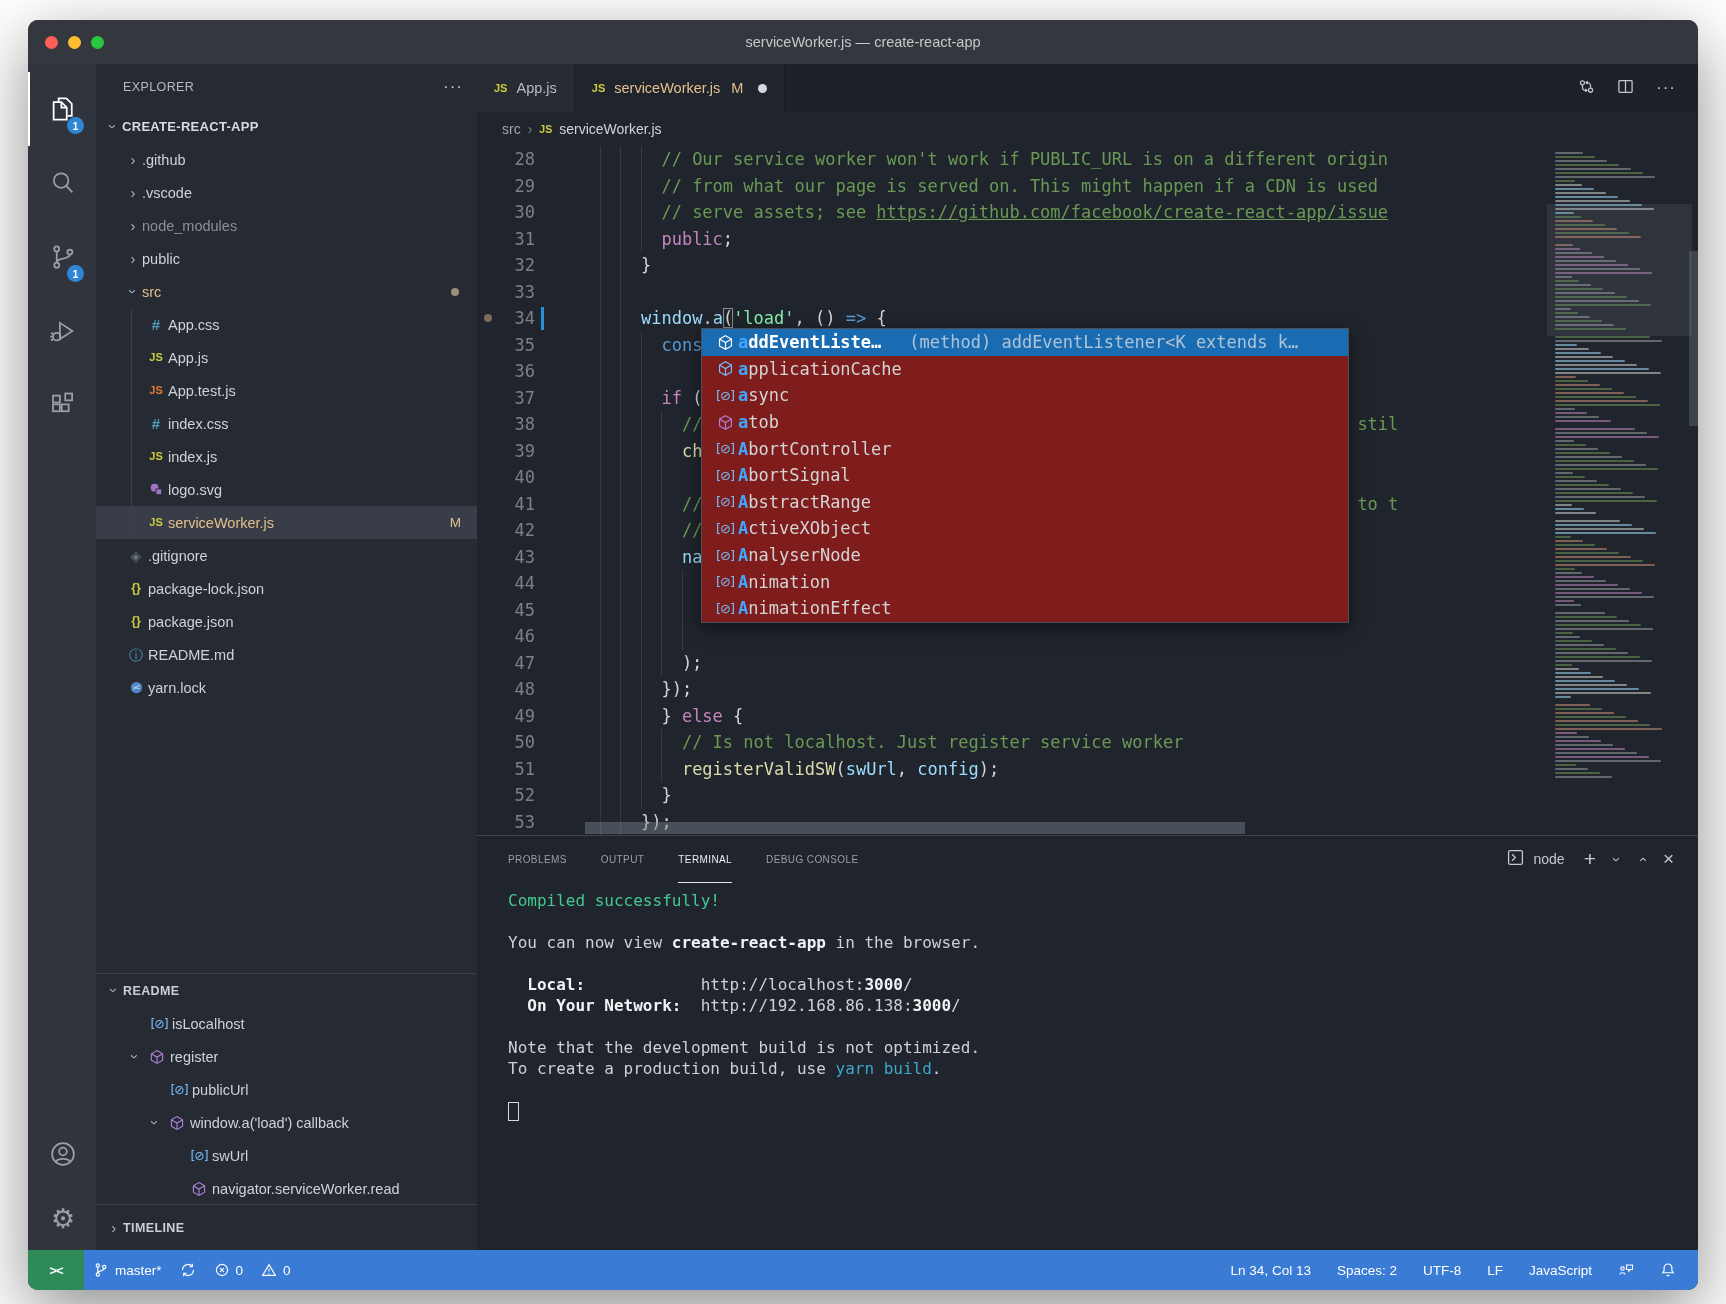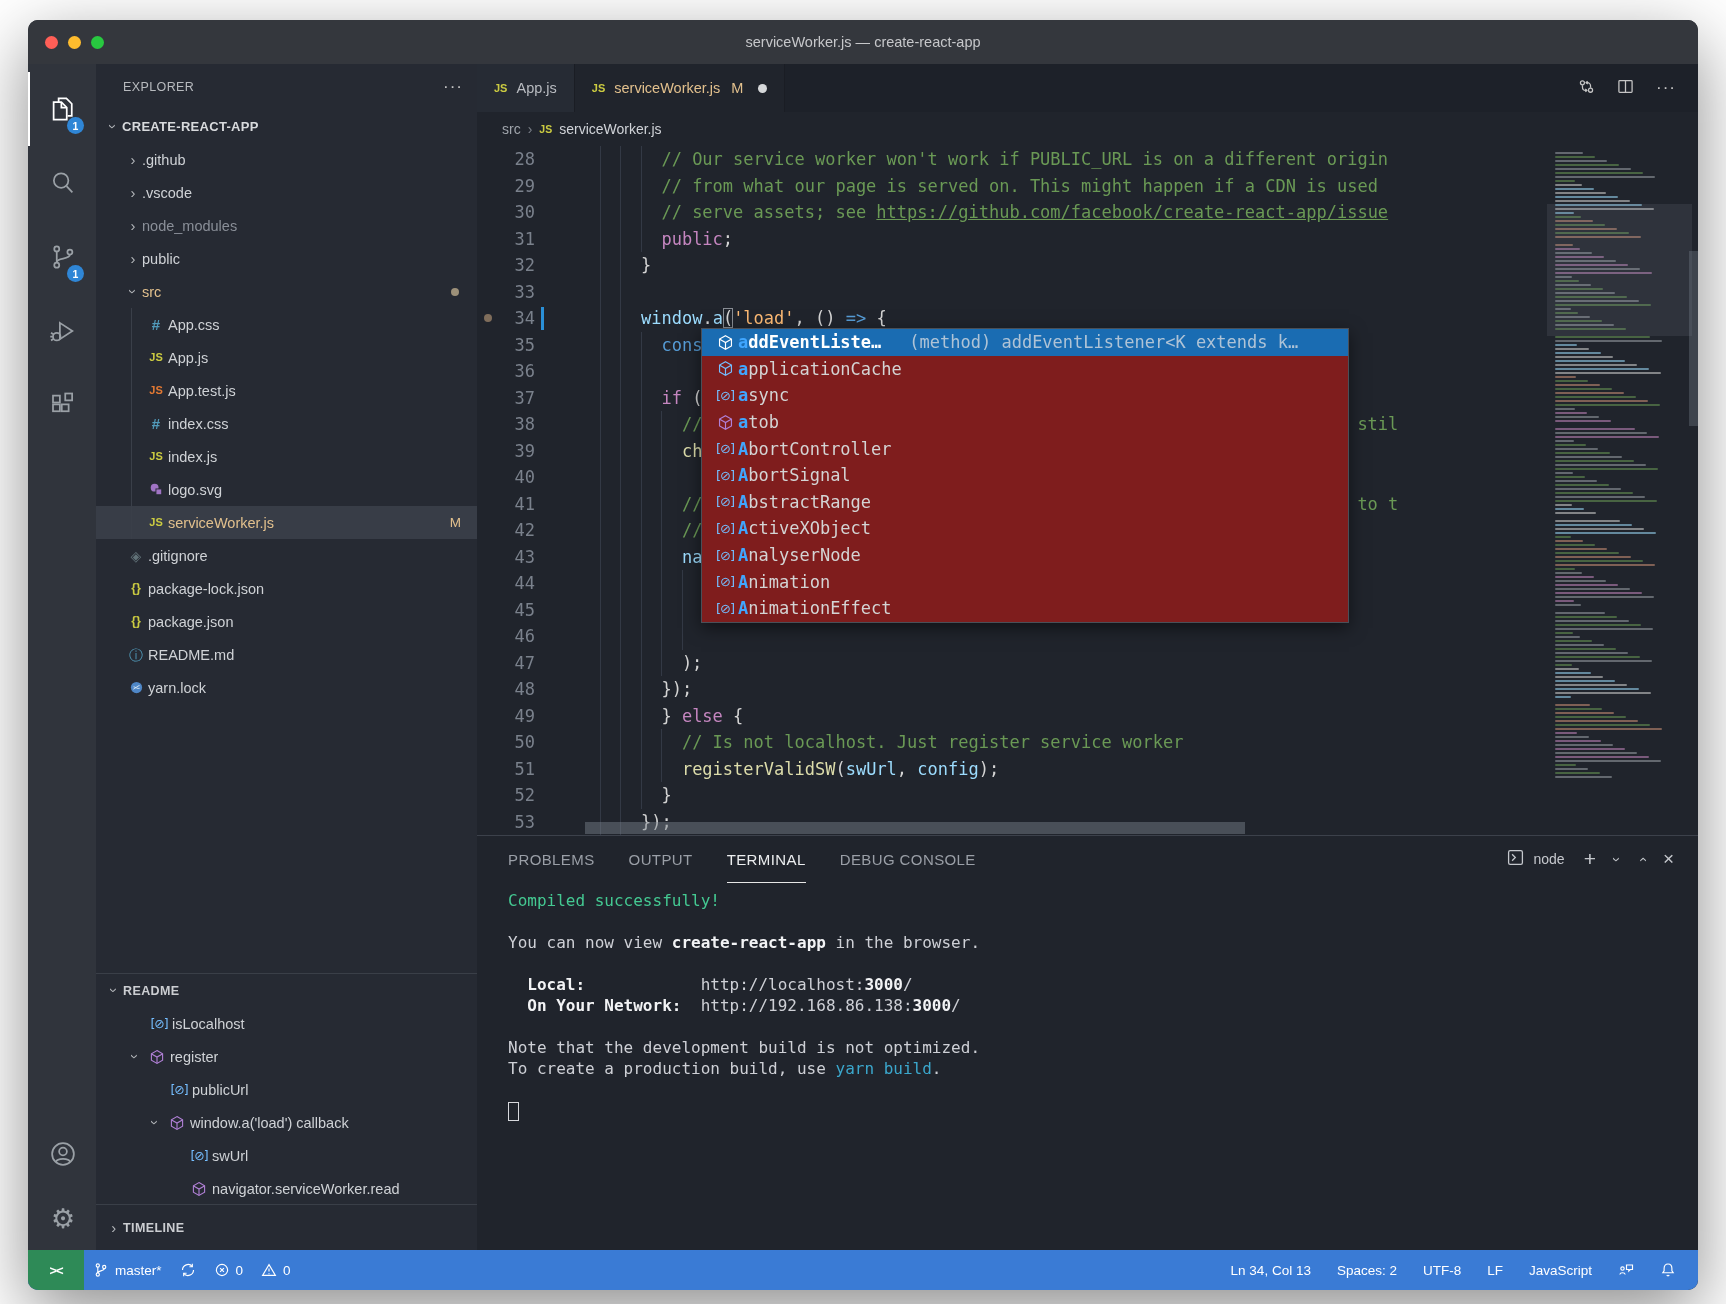--- a/index.html
+++ b/index.html
@@ -67,21 +67,21 @@
   
   .code{position:relative;flex:1;min-height:0;overflow:hidden;font-family:"DejaVu Sans Mono",monospace;font-size:17px}
   .crow{position:relative;height:26.53px;line-height:26.53px;white-space:pre}
   .crow .num{position:absolute;left:16px;width:42px;text-align:right;color:#7a818c}
   .crow .gitbar{position:absolute;left:64px;top:2px;bottom:2px;width:3px;background:#2a90d8}
   .crow .bdot{position:absolute;left:7px;top:50%;margin-top:-4px;width:8px;height:8px;border-radius:50%;background:#8a7661;opacity:.9}
   .crow .guide{position:absolute;top:0;bottom:0;width:1px;background:#333945}
   .codetext{position:absolute;left:123px;top:0}
   .tail{position:absolute;top:0}
   .c-def{color:#d4d4d4}.c-com{color:#6a9955}.c-link{color:#6a9955;text-decoration:underline}
-  .c-kw{color:#c586c0}.c-kw2{color:#569cd6}.c-var{color:#9cdcfe}.c-fn{color:#dcdcaa}.c-str{color:#fdba74}
+  .c-kw{color:#c586c0}.c-kw2{color:#569cd6}.c-var{color:#9cdcfe}.c-fn{color:#dcdcaa}.c-str{color:#86efac}
   .brkbox{box-shadow:inset 0 0 0 1px #888d94;color:#d4d4d4}
   
   .suggest{position:absolute;left:224px;top:182px;width:646px;background:#7f1d1d;border:1px solid #4a4f58;
            box-shadow:0 5px 16px rgba(0,0,0,.5);z-index:6}
   .sitem{height:26.6px;display:flex;align-items:center;padding-left:10px;overflow:hidden;white-space:pre}
   .sitem.sel{background:var(--selblue)}
   .sitem .sic{width:26px;flex:0 0 26px;display:inline-flex;justify-content:center}
   .sitem .sic svg{width:17px;height:17px}
   .sitem .sic .vicon{color:#75beff;font-family:"DejaVu Sans",sans-serif;font-size:13px;letter-spacing:-1px}
   .slabel{color:#d4d4d4}
@@ -90,21 +90,21 @@
   .sdetail{margin-left:28px;color:#c9d3dd;opacity:.85;overflow:hidden;flex:1}
   
   .minimap{position:absolute;top:0;bottom:0;right:6px;width:145px;background:#20242c;overflow:hidden}
   .mrow{margin:2px 0 0 8px;height:2px;border-radius:1px}
   .mslider{position:absolute;left:0;right:0;top:58px;height:132px;background:rgba(140,150,165,.14)}
   .vthumb{position:absolute;right:0;top:105px;width:9px;height:175px;background:rgba(120,128,140,.35)}
   .hscroll{position:absolute;left:108px;bottom:1px;width:660px;height:12px;background:rgba(125,132,142,.45)}
   
   .panel{flex:0 0 414px;border-top:1px solid #3c414b;display:flex;flex-direction:column;background:#20242c}
   .panel-head{flex:0 0 46px;display:flex;align-items:center;padding-left:31px}
-  .ptab{margin-right:34px;font-size:15px;letter-spacing:.4px;color:#9a9fa7;height:100%;display:flex;align-items:center;border-bottom:1.5px solid transparent}
+  .ptab{margin-right:34px;font-size:10px;letter-spacing:.4px;color:#9a9fa7;height:100%;display:flex;align-items:center;border-bottom:1.5px solid transparent}
   .ptab.active{color:#eceef0;border-bottom-color:#e7e7e7}
   .panel-controls{margin-left:auto;display:flex;align-items:center;gap:19px;padding-right:24px;color:#c5c8cd}
   .panel-controls svg{width:17px;height:17px}
   .pc-label{font-size:14px;margin-left:-10px}
   .pc-plus{font-size:21px;font-weight:300}
   .pc-x{font-size:19px}
   .pchev{display:inline-block;font-size:15px;color:#c5c8cd}
   .pchev.d{transform:rotate(90deg)}.pchev.u{transform:rotate(-90deg)}
   .term{flex:1;padding:8px 0 0 31px;font-family:"DejaVu Sans Mono",monospace;font-size:16px;color:#ced0d6}
   .tline{height:21px;line-height:21px;white-space:pre}

